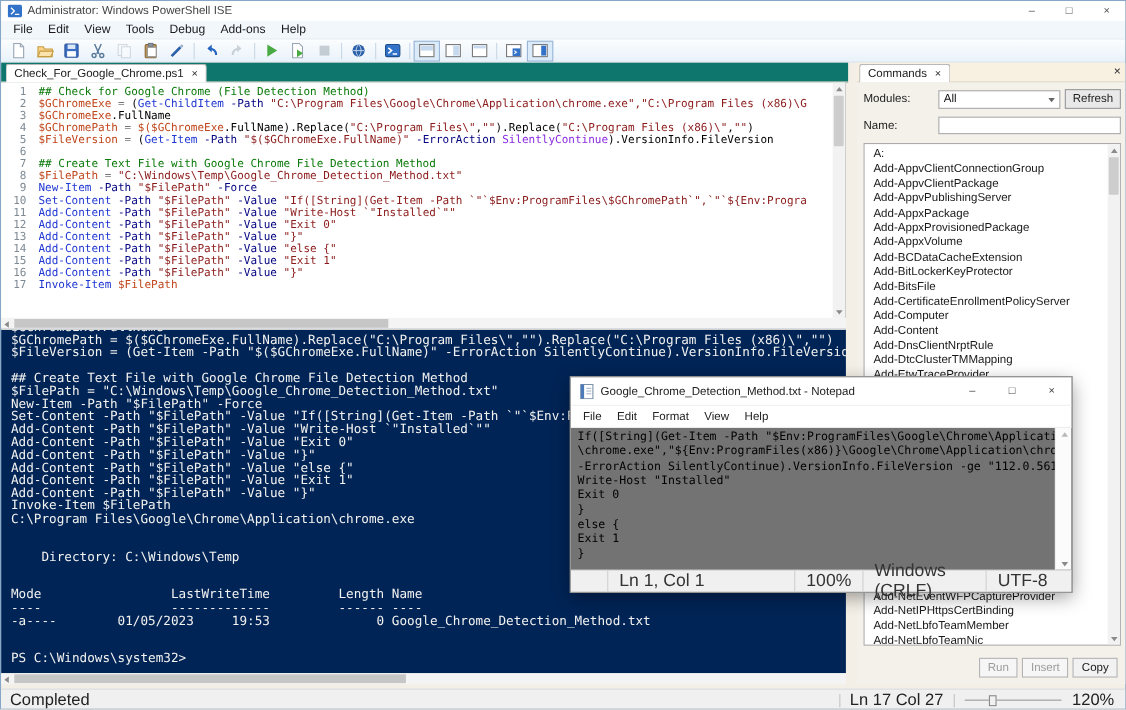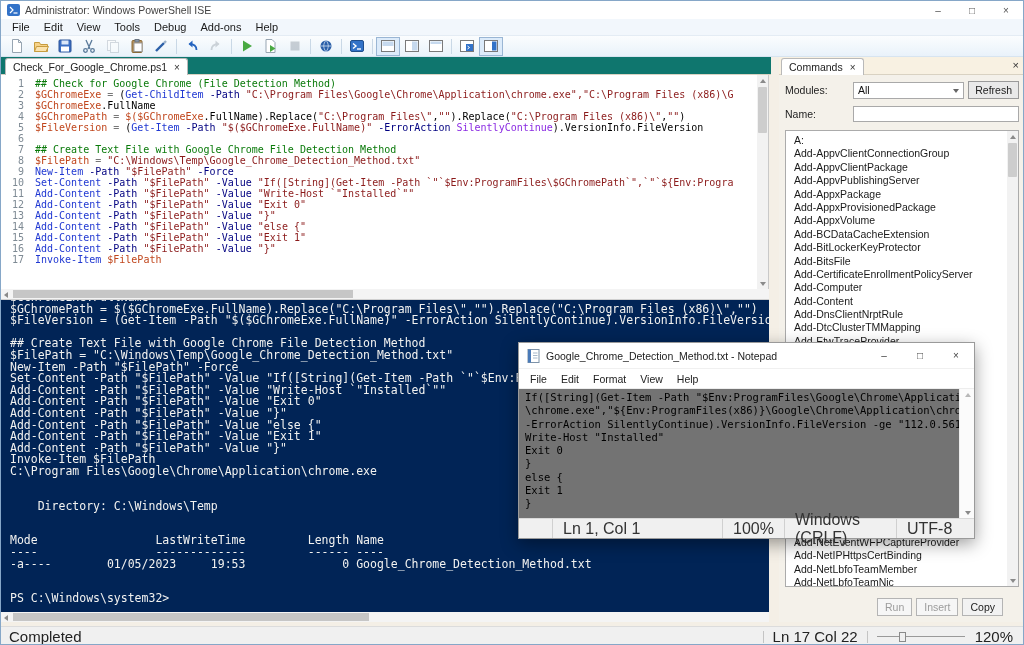--- a/index.html
+++ b/index.html
@@ -82,21 +82,21 @@
   .ddarrow { position:absolute; right:4px; top:6px; width:0;height:0;
              border-left:3.5px solid transparent;border-right:3.5px solid transparent;border-top:4px solid #666; }
   .refresh { margin-left:4px; height:18px; background:#e9e9e9; border:1px solid #9a9a9a;
              font-size:10.5px; padding:0 6px; color:#222; font-family:"Liberation Sans",sans-serif; }
   .tinput { flex:1; height:16px; background:#fff; border:1px solid #a9a9a9; font-size:10.5px; padding:0 4px; }
   .clist { position:absolute; left:6px; right:6px; top:55px; height:457px; background:#fff;
            border:1px solid #ababab; overflow:hidden; }
   .clist-inner { padding-top:3px; }
   .citem { height:13.4px; line-height:13.4px; font-size:10.5px; color:#1a1a1a; padding-left:8px;
            white-space:nowrap; overflow:hidden; }
-  .cactions { position:absolute; right:22px; top:523px; display:flex; gap:4px; }
+  .cactions { position:absolute; right:9px; top:523px; display:flex; gap:4px; }
   .cbtn { height:18px; min-width:32px; background:#f2f2f2; border:1px solid #b4b4b4; font-size:10.5px;
           color:#222; padding:0 7px; font-family:"Liberation Sans",sans-serif; }
   .cbtn.dis { color:#9c9c9c; background:#f6f6f6; }
 
   
   .statusbar { position:absolute; left:0; top:625px; width:100%; height:20px; background:#f0f0f0;
                border-top:1px solid #dcdcdc; display:flex; align-items:center; font-size:15px; color:#222; }
   .sb-left { padding-left:8px; }
   .sb-right { margin-left:auto; display:flex; align-items:center; }
   .sb-sep { width:1px; height:12px; background:#c4c4c4; margin:0 9px; }
@@ -452,21 +452,21 @@
         <button class="cbtn dis">Run</button>
         <button class="cbtn dis">Insert</button>
         <button class="cbtn">Copy</button>
       </div>
   </div>
 
   <div class="statusbar">
     <span class="sb-left">Completed</span>
     <span class="sb-right">
       <span class="sb-sep"></span>
-      <span>Ln 17 Col 22</span>
+      <span>Ln 17 Col 27</span>
       <span class="sb-sep"></span>
       <span class="slider">
         <span class="track"></span>
         <span class="thumb"></span>
       </span>
       <span class="sb-zoom">120%</span>
     </span>
   </div>
 
   <div class="notepad">

